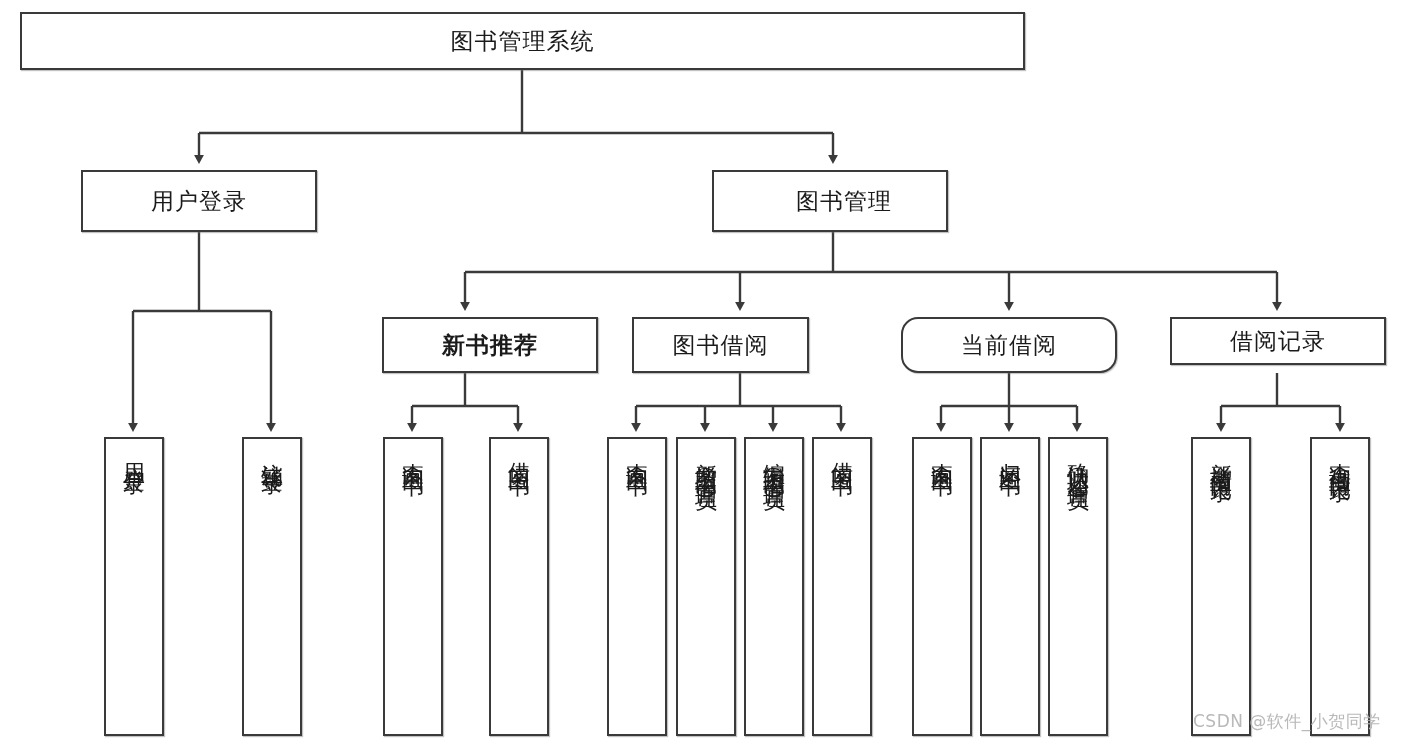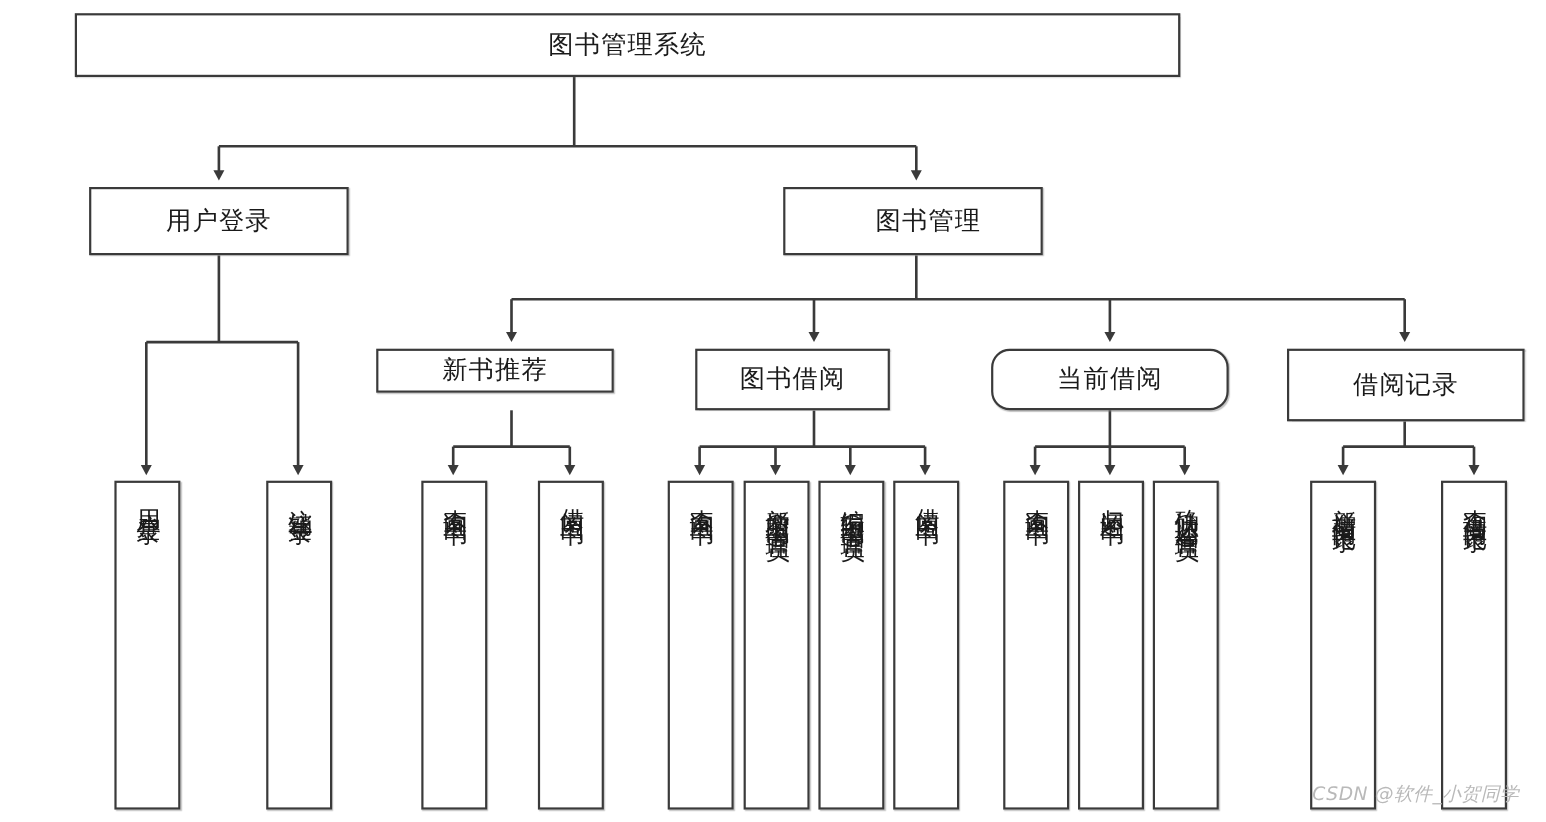--- a/index.html
+++ b/index.html
@@ -121,41 +121,41 @@
       <path d="M1009,406 L1009,424" marker-end="url(#arrow)"></path>
       <path d="M1077,406 L1077,424" marker-end="url(#arrow)"></path>
 
       <path d="M1277,373 L1277,406"></path>
       <path d="M1221,406 L1340,406"></path>
       <path d="M1221,406 L1221,424" marker-end="url(#arrow)"></path>
       <path d="M1340,406 L1340,424" marker-end="url(#arrow)"></path>
     </g>
   </svg>
 
-  <div class="node h-node root" style="left:20px; top:12px; width:1005px; height:58px;margin-left:48px;">
+  <div class="node h-node root" style="left:20px; top:12px; width:1005px; height:58px;">
     <span class="lbl">图书管理系统</span>
   </div>
 
   <div class="node h-node" style="left:81px; top:170px; width:236px; height:62px;">
     <span class="lbl">用户登录</span>
   </div>
   <div class="node h-node" style="left:712px; top:170px; width:236px; height:62px;padding-left:28px;">
     <span class="lbl">图书管理</span>
   </div>
 
-  <div class="node h-node" style="left:342px; top:317px; width:216px; height:40px;">
+  <div class="node h-node" style="left:382px; top:317px; width:216px; height:56px;font-weight:bold;">
     <span class="lbl">新书推荐</span>
   </div>
   <div class="node h-node" style="left:632px; top:317px; width:177px; height:56px;">
     <span class="lbl">图书借阅</span>
   </div>
   <div class="node h-node" style="left:901px; top:317px; width:216px; height:56px;border-radius:17px;">
     <span class="lbl">当前借阅</span>
   </div>
-  <div class="node h-node" style="left:1170px; top:317px; width:216px; height:66px;">
+  <div class="node h-node" style="left:1170px; top:317px; width:216px; height:48px;">
     <span class="lbl">借阅记录</span>
   </div>
 
   <div class="node v-node" style="left:104px; top:437px; width:60px; height:299px;">
     <span class="lbl">用户登录</span>
   </div>
   <div class="node v-node" style="left:242px; top:437px; width:60px; height:299px;">
     <span class="lbl">注销登录</span>
   </div>
 
@@ -189,15 +189,15 @@
     <span class="lbl">确认归还（管理员）</span>
   </div>
 
   <div class="node v-node" style="left:1191px; top:437px; width:60px; height:299px;">
     <span class="lbl">新增借阅记录</span>
   </div>
   <div class="node v-node" style="left:1310px; top:437px; width:60px; height:299px;">
     <span class="lbl">查询借阅记录</span>
   </div>
 
-  <div class="watermark" style="left:1193px; top:710px;font-style:italic;">CSDN @软件_小贺同学</div>
+  <div class="watermark" style="left:1193px; top:710px;">CSDN @软件_小贺同学</div>
 
 </div>
 
 </body></html>

